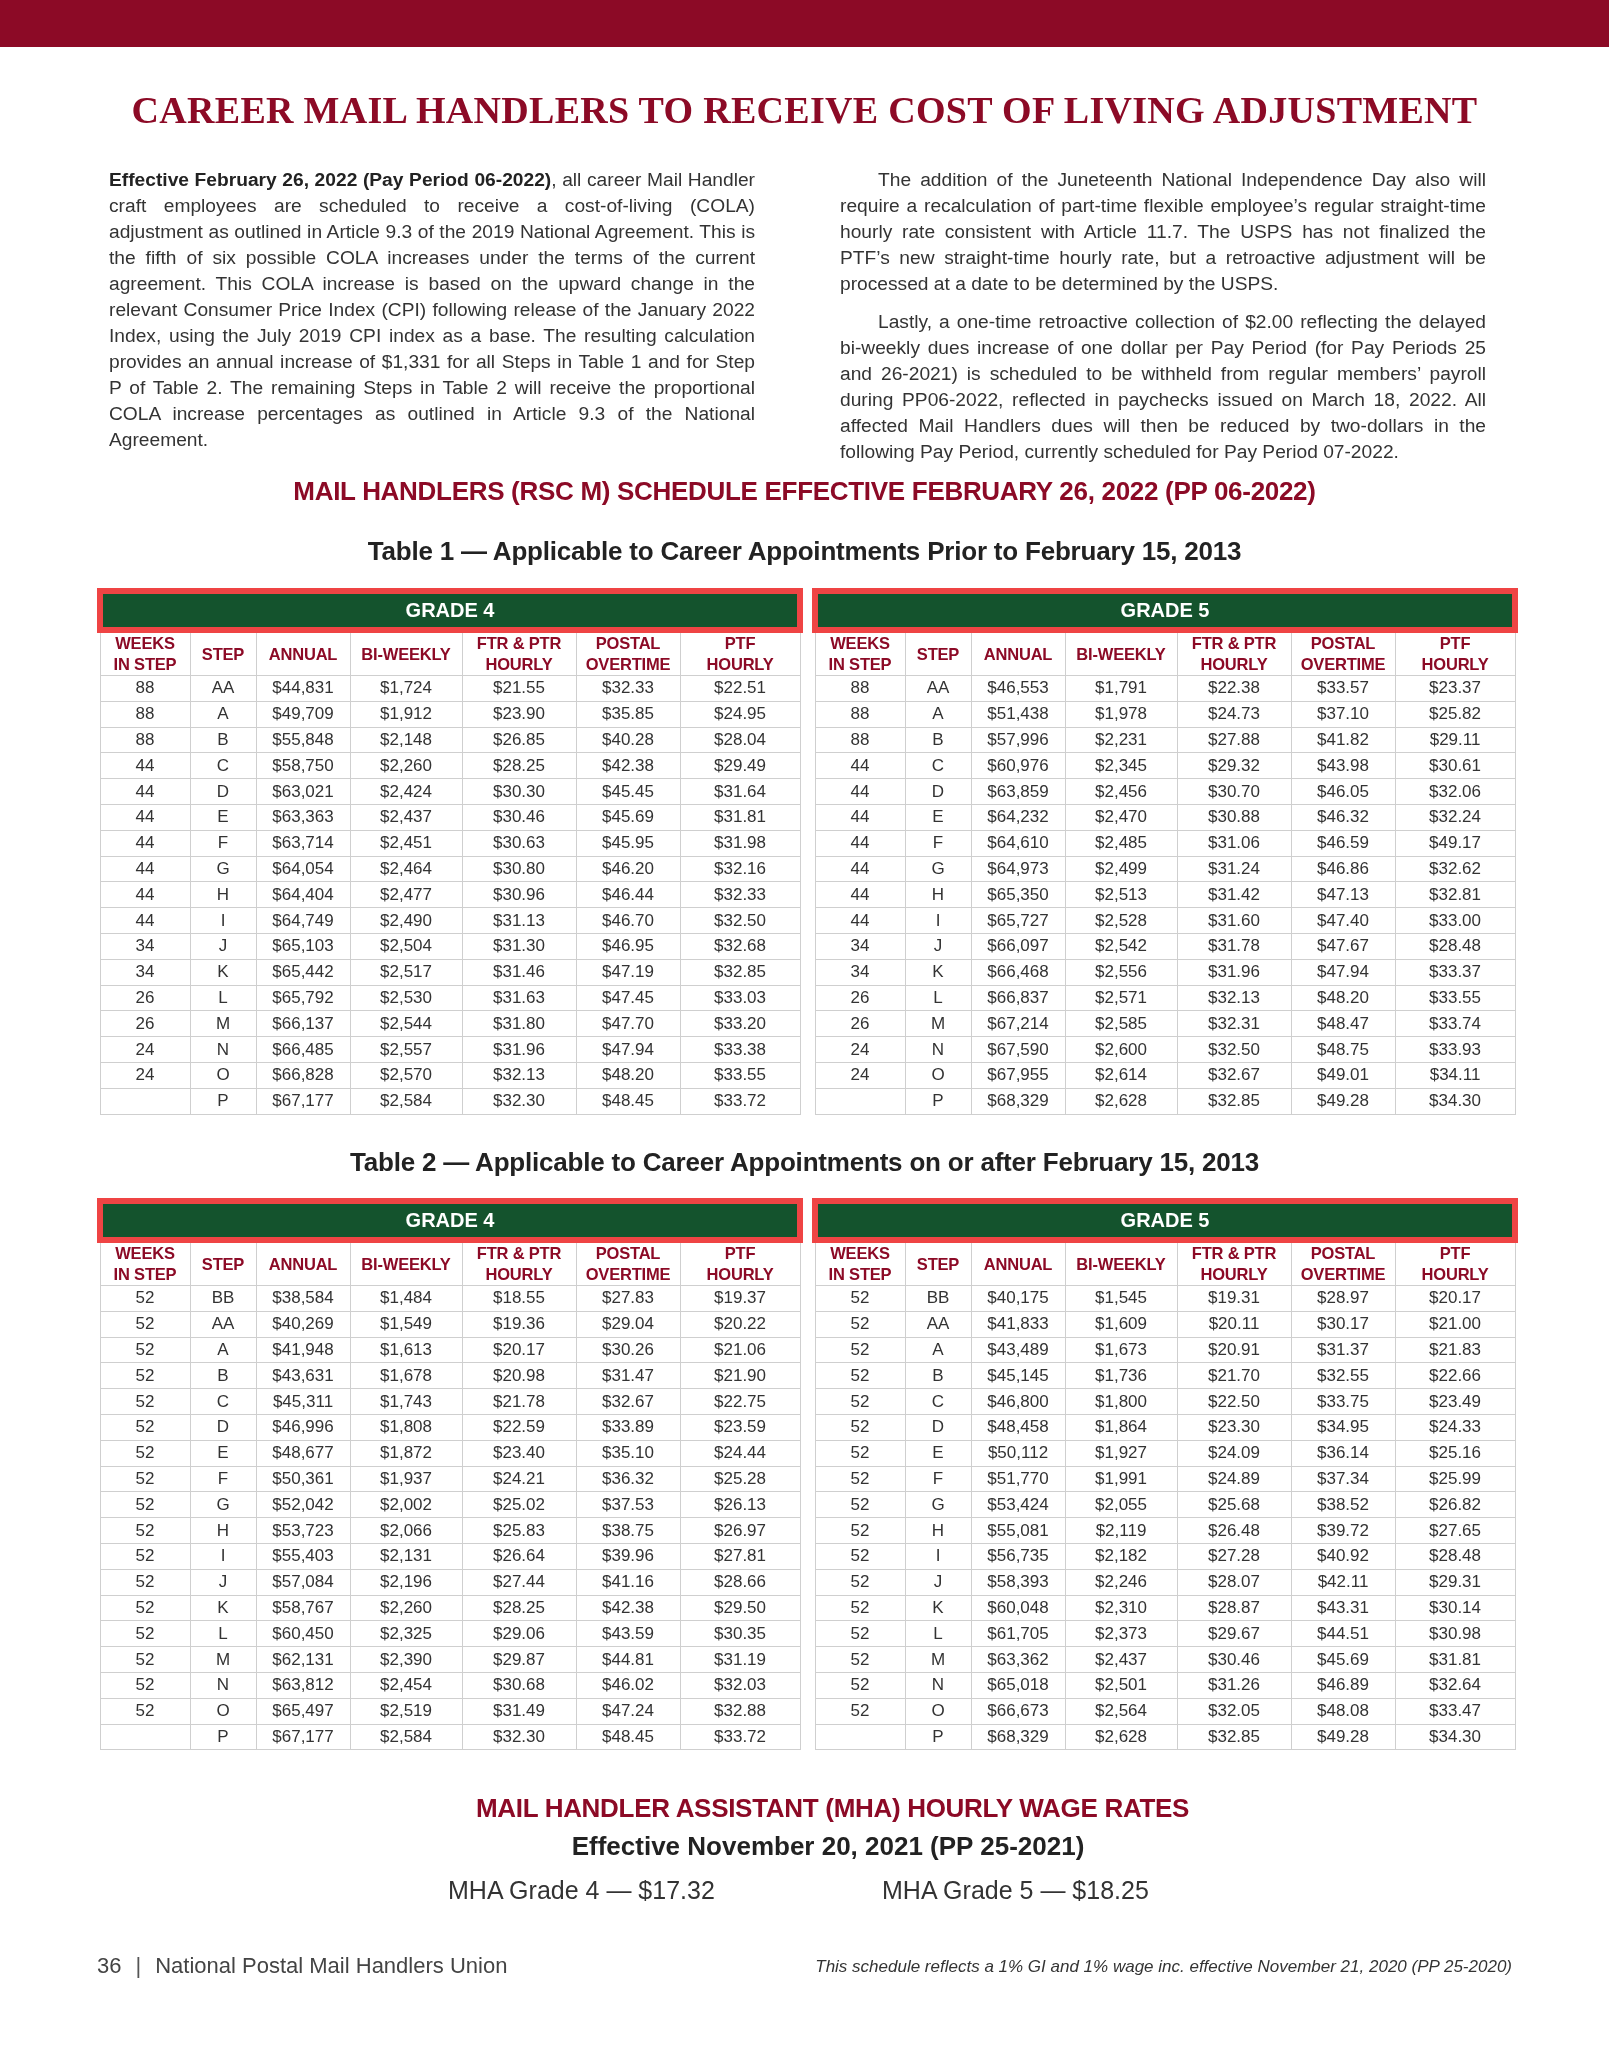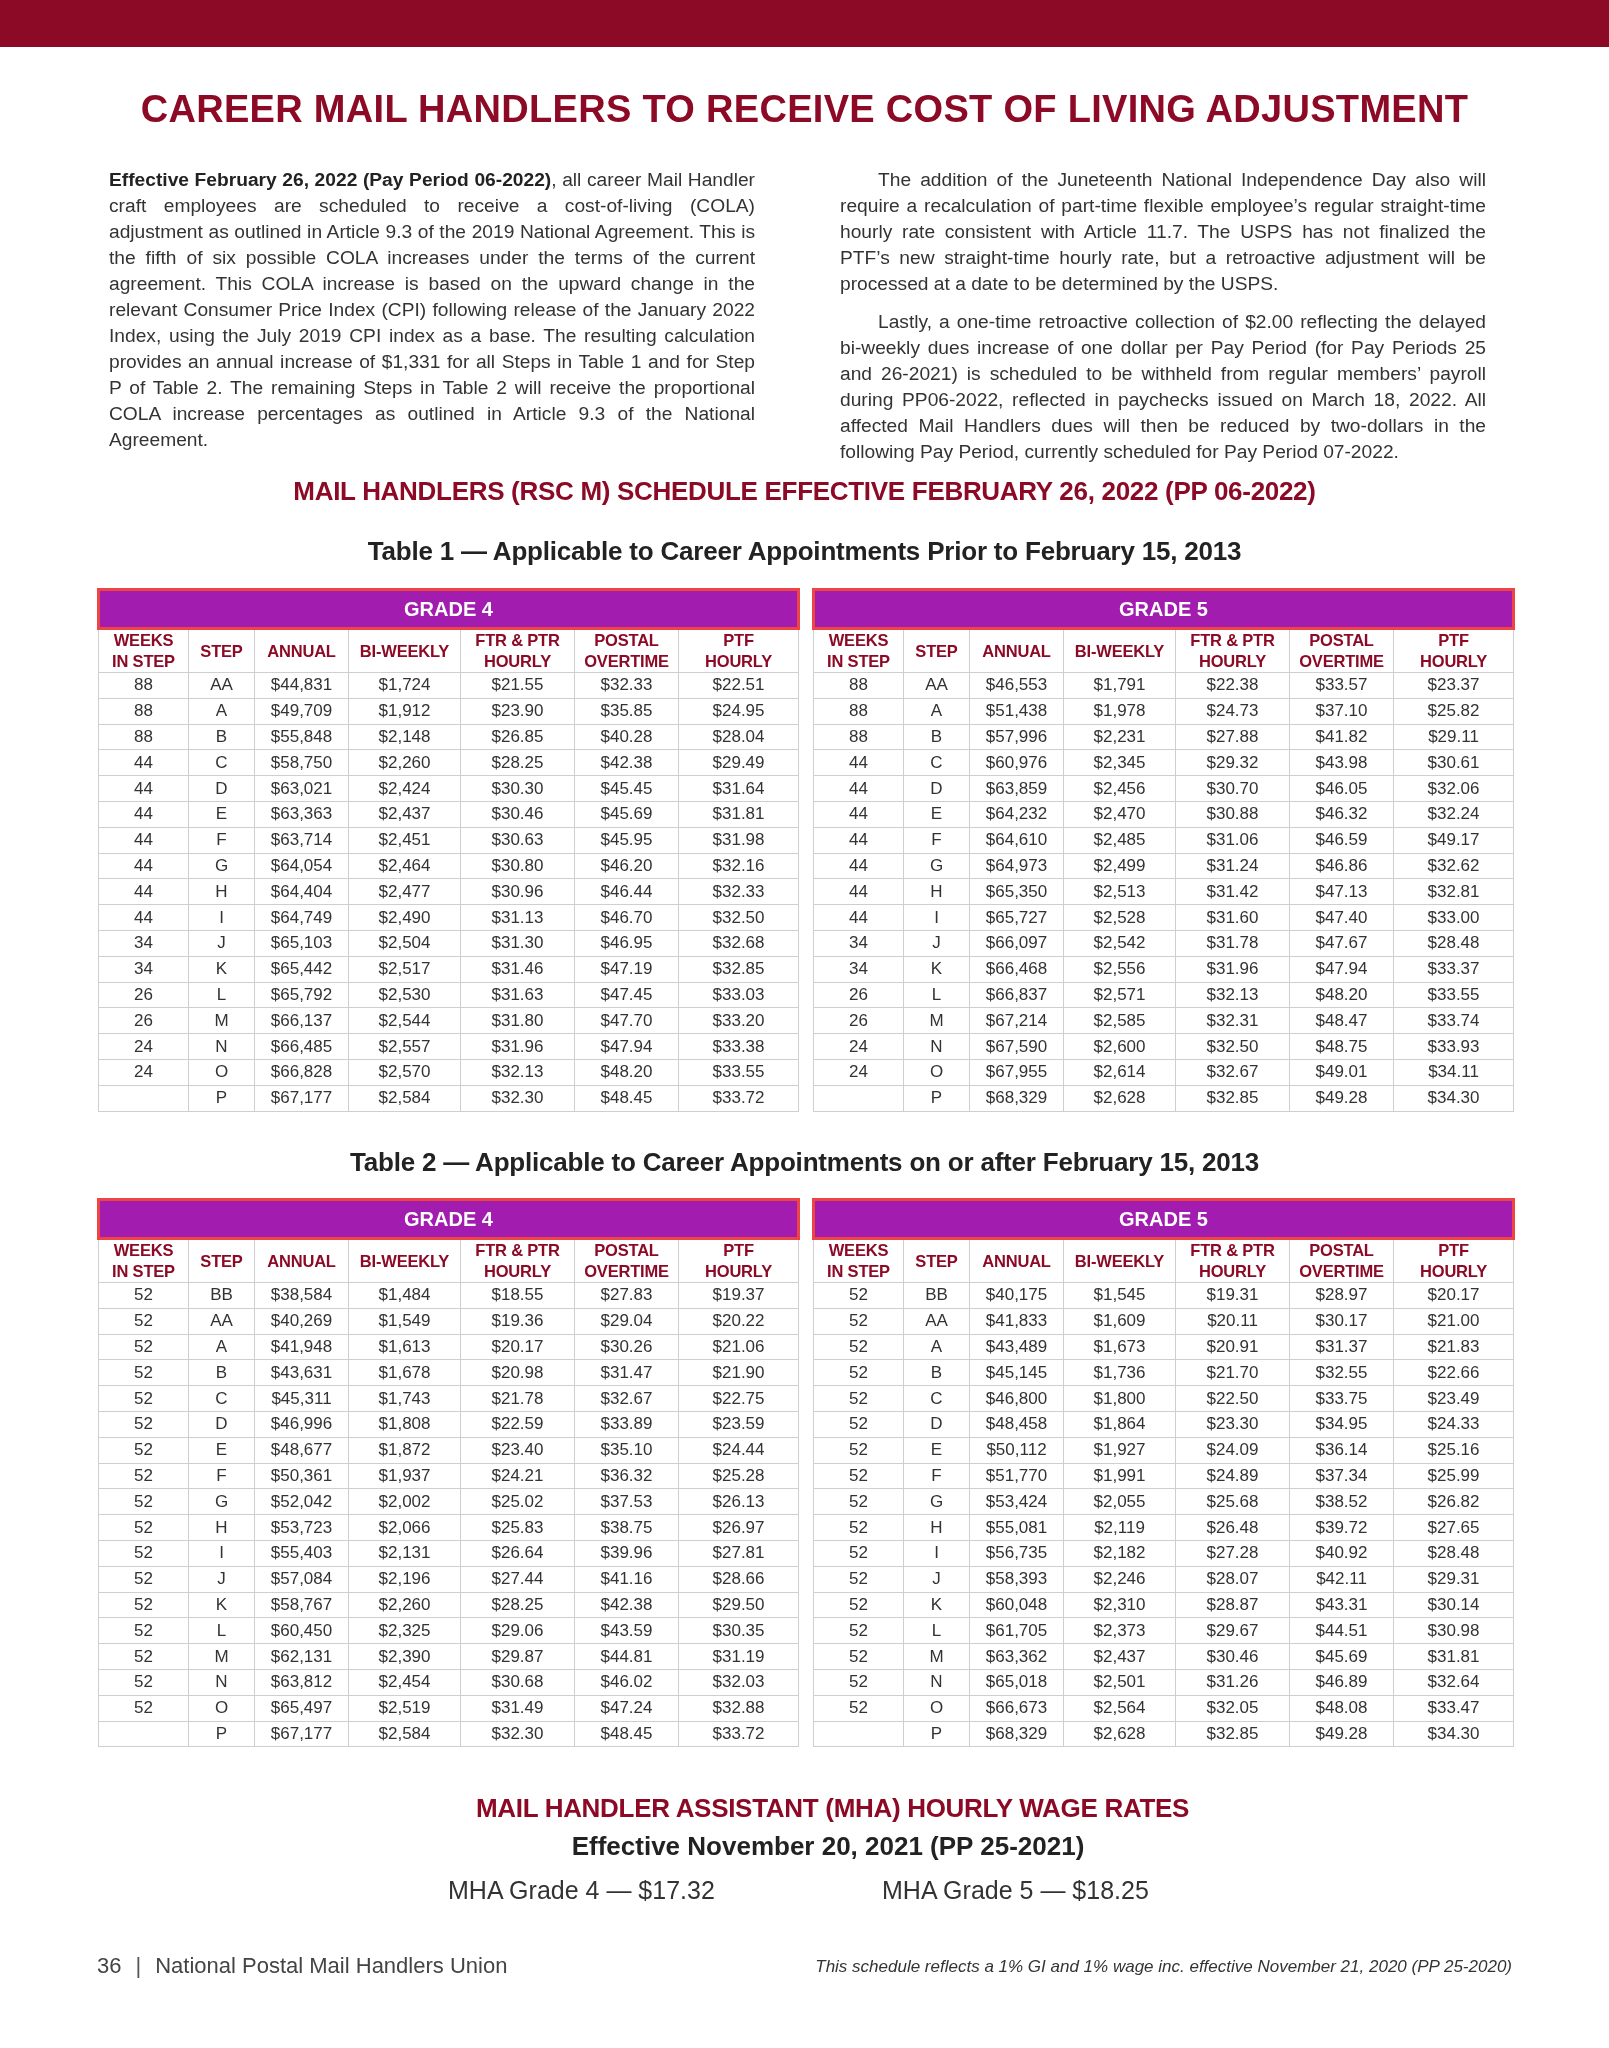--- a/index.html
+++ b/index.html
@@ -1,21 +1,21 @@
 <!DOCTYPE html>
 <html><head>
 <meta charset="utf-8">
 <style>
   * { box-sizing: border-box; margin: 0; padding: 0; }
   html, body { width: 1609px; height: 2048px; background: #ffffff; overflow: hidden; }
   body { font-family: "Liberation Sans", sans-serif; color: #2a2a2a; position: relative; }
   .topbar { position: absolute; left: 0; top: 0; width: 1609px; height: 47px; background: #8c0a26; }
   .title {
     position: absolute; left: 0; width: 1609px; top: 88px; text-align: center;
-    font-family: Liberation Sans, sans-serif; font-weight: bold; font-size: 38px;
+    font-family: Liberation Serif, serif; font-weight: bold; font-size: 38px;
     color: #8c0a26; letter-spacing: 0.3px;
   }
   .col {
     position: absolute; top: 155px; width: 670px;
     font-family: "Liberation Sans", sans-serif; font-size: 19.2px; line-height: 26px;
     color: #333; text-align: justify;
   }
   .col.left { left: 97px; }
   .col.right { left: 828px; }
   .col p { margin: 12px; }
@@ -27,22 +27,22 @@
   }
   .table-title {
     position: absolute; left: 0; width: 1609px; text-align: center;
     font-weight: bold; font-size: 26px; color: #222; letter-spacing: -0.2px;
   }
   .grade-table {
     position: absolute; width: 700px; border-collapse: collapse; table-layout: fixed;
     font-family: "Liberation Sans", sans-serif;
   }
   .grade-table th.grade {
-    background: #a21caf; color: #fff; font-size: 20px; font-weight: bold;
-    height: 39px; text-align: center; border: 3px solid #ef4444;
+    background: #14532d; color: #fff; font-size: 20px; font-weight: bold;
+    height: 39px; text-align: center; border: 6px solid #ef4444;
   }
   .grade-table th.colhead {
     color: #8c0a26; font-size: 16.5px; font-weight: bold; line-height: 21px;
     height: 42px; text-align: center; border: 1px solid #cfcfcf; padding: 0 2px;
     letter-spacing: -0.2px;
   }
   .grade-table td {
     font-size: 17px; text-align: center; height: 25.8px; border: 1px solid #cfcfcf;
     color: #333; padding: 0; line-height: 24px;
   }

